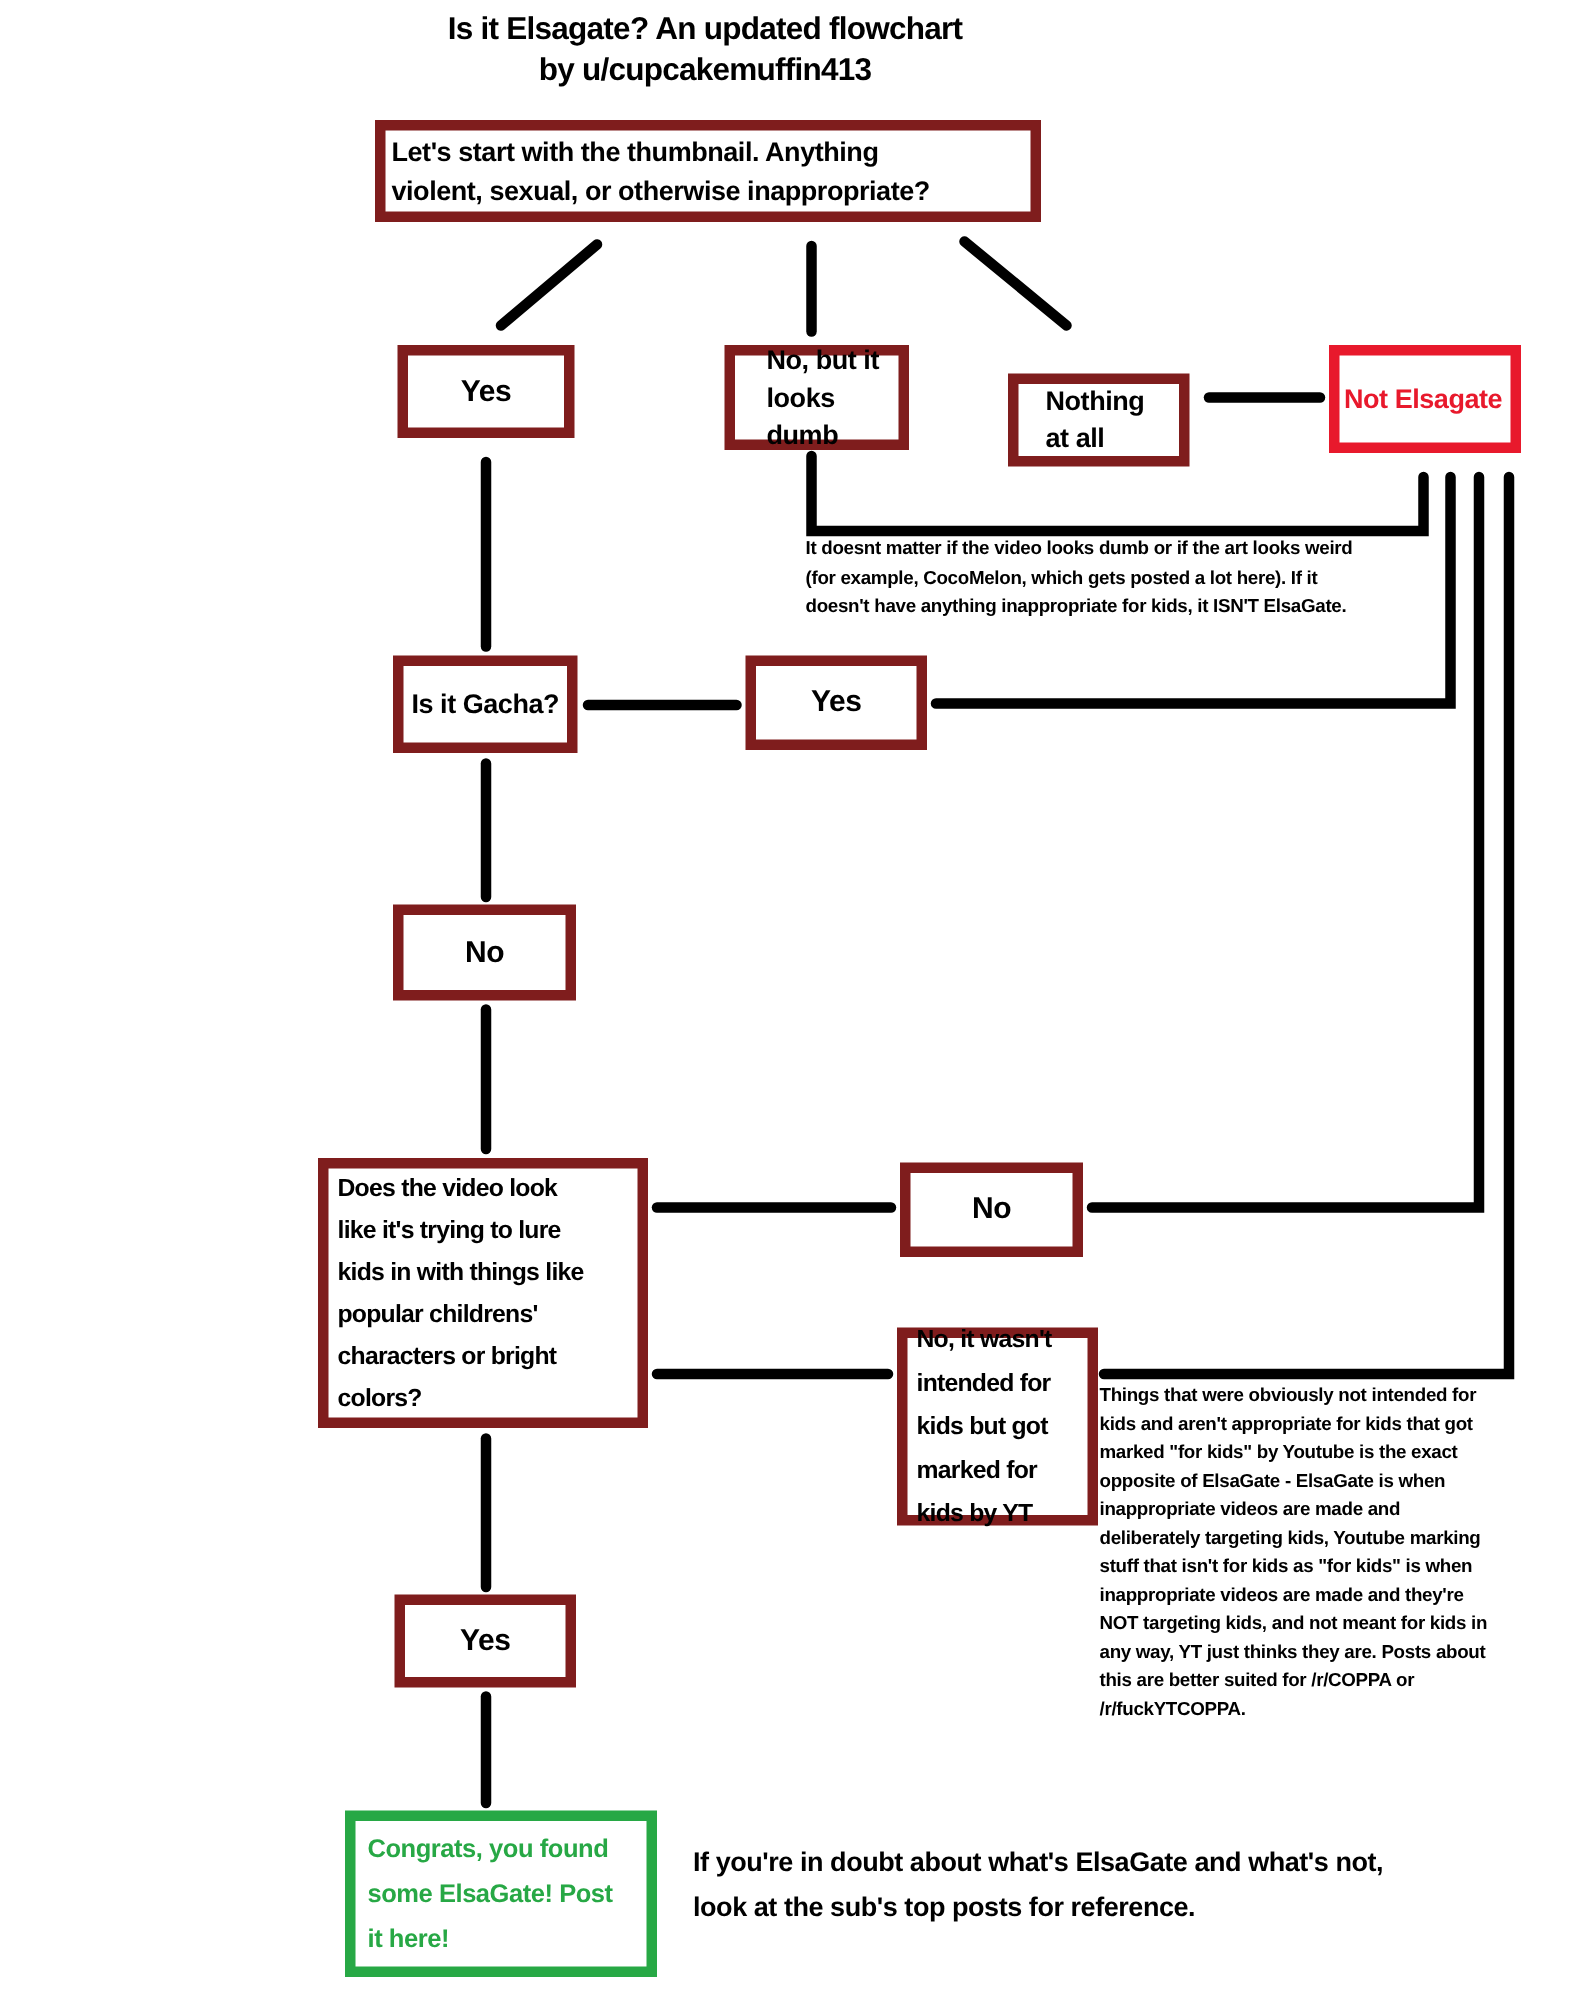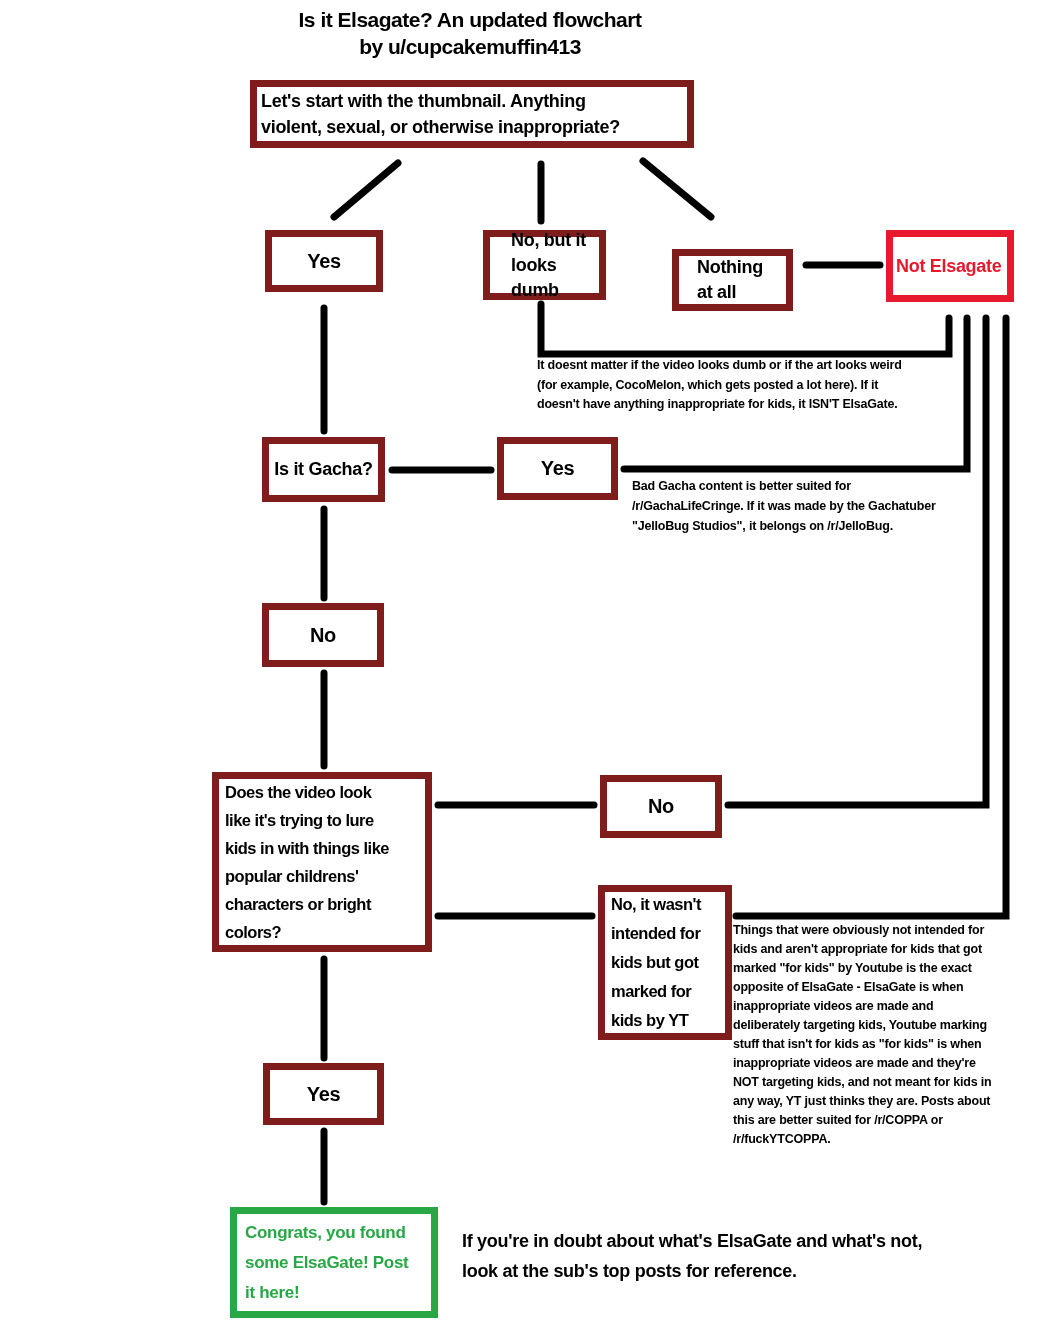--- a/index.html
+++ b/index.html
@@ -92,39 +92,36 @@
 
   <div class="box" style="left:212px;top:772px;width:220px;height:180px;padding-left:6px;font-size:16.5px;line-height:28px;letter-spacing:-0.5px;">Does the video look
 like it's trying to lure
 kids in with things like
 popular childrens'
 characters or bright
 colors?</div>
 
   <div class="box center label" style="left:600px;top:775px;width:122px;height:63px;">No</div>
 
-  <div class="box" style="left:598px;top:885px;width:134px;height:155px;padding-left:6px;font-size:16.5px;line-height:29px;letter-spacing:-0.5px;">No, it wasn't
+  <div class="box" style="left:598px;top:885px;width:134px;height:132px;padding-left:6px;font-size:16.5px;line-height:29px;letter-spacing:-0.5px;">No, it wasn't
 intended for
 kids but got
 marked for
 kids by YT</div>
 
   <div class="box center label" style="left:263px;top:1063px;width:121px;height:62px;">Yes</div>
 
   <div class="box green" style="left:230px;top:1207px;width:208px;height:111px;padding-left:8px;font-size:17px;line-height:30px;">Congrats, you found
 some ElsaGate! Post
 it here!</div>
 
   <div class="note" style="left:537px;top:356px;width:445px;">It doesnt matter if the video looks dumb or if the art looks weird
 (for example, CocoMelon, which gets posted a lot here). If it
 doesn't have anything inappropriate for kids, it ISN'T ElsaGate.</div>
 
-  <div class="note" style="left:632px;top:476px;width:370px;line-height:20px;">Bad Gacha content is better suited for
-/r/GachaLifeCringe. If it was made by the Gachatuber
-"JelloBug Studios", it belongs on /r/JelloBug.</div>
 
   <div class="note" style="left:733px;top:921px;width:305px;line-height:19px;">Things that were obviously not intended for
 kids and aren't appropriate for kids that got
 marked "for kids" by Youtube is the exact
 opposite of ElsaGate - ElsaGate is when
 inappropriate videos are made and
 deliberately targeting kids, Youtube marking
 stuff that isn't for kids as "for kids" is when
 inappropriate videos are made and they're
 NOT targeting kids, and not meant for kids in

